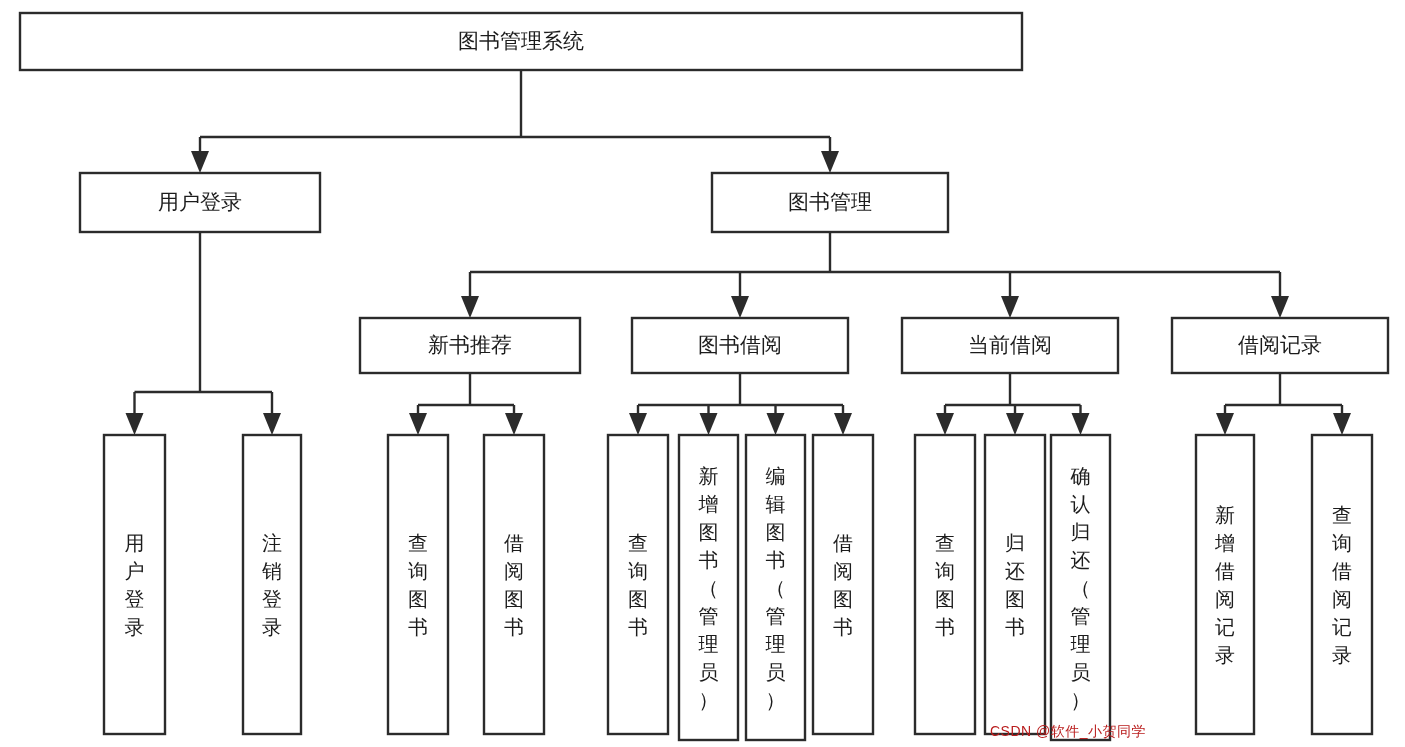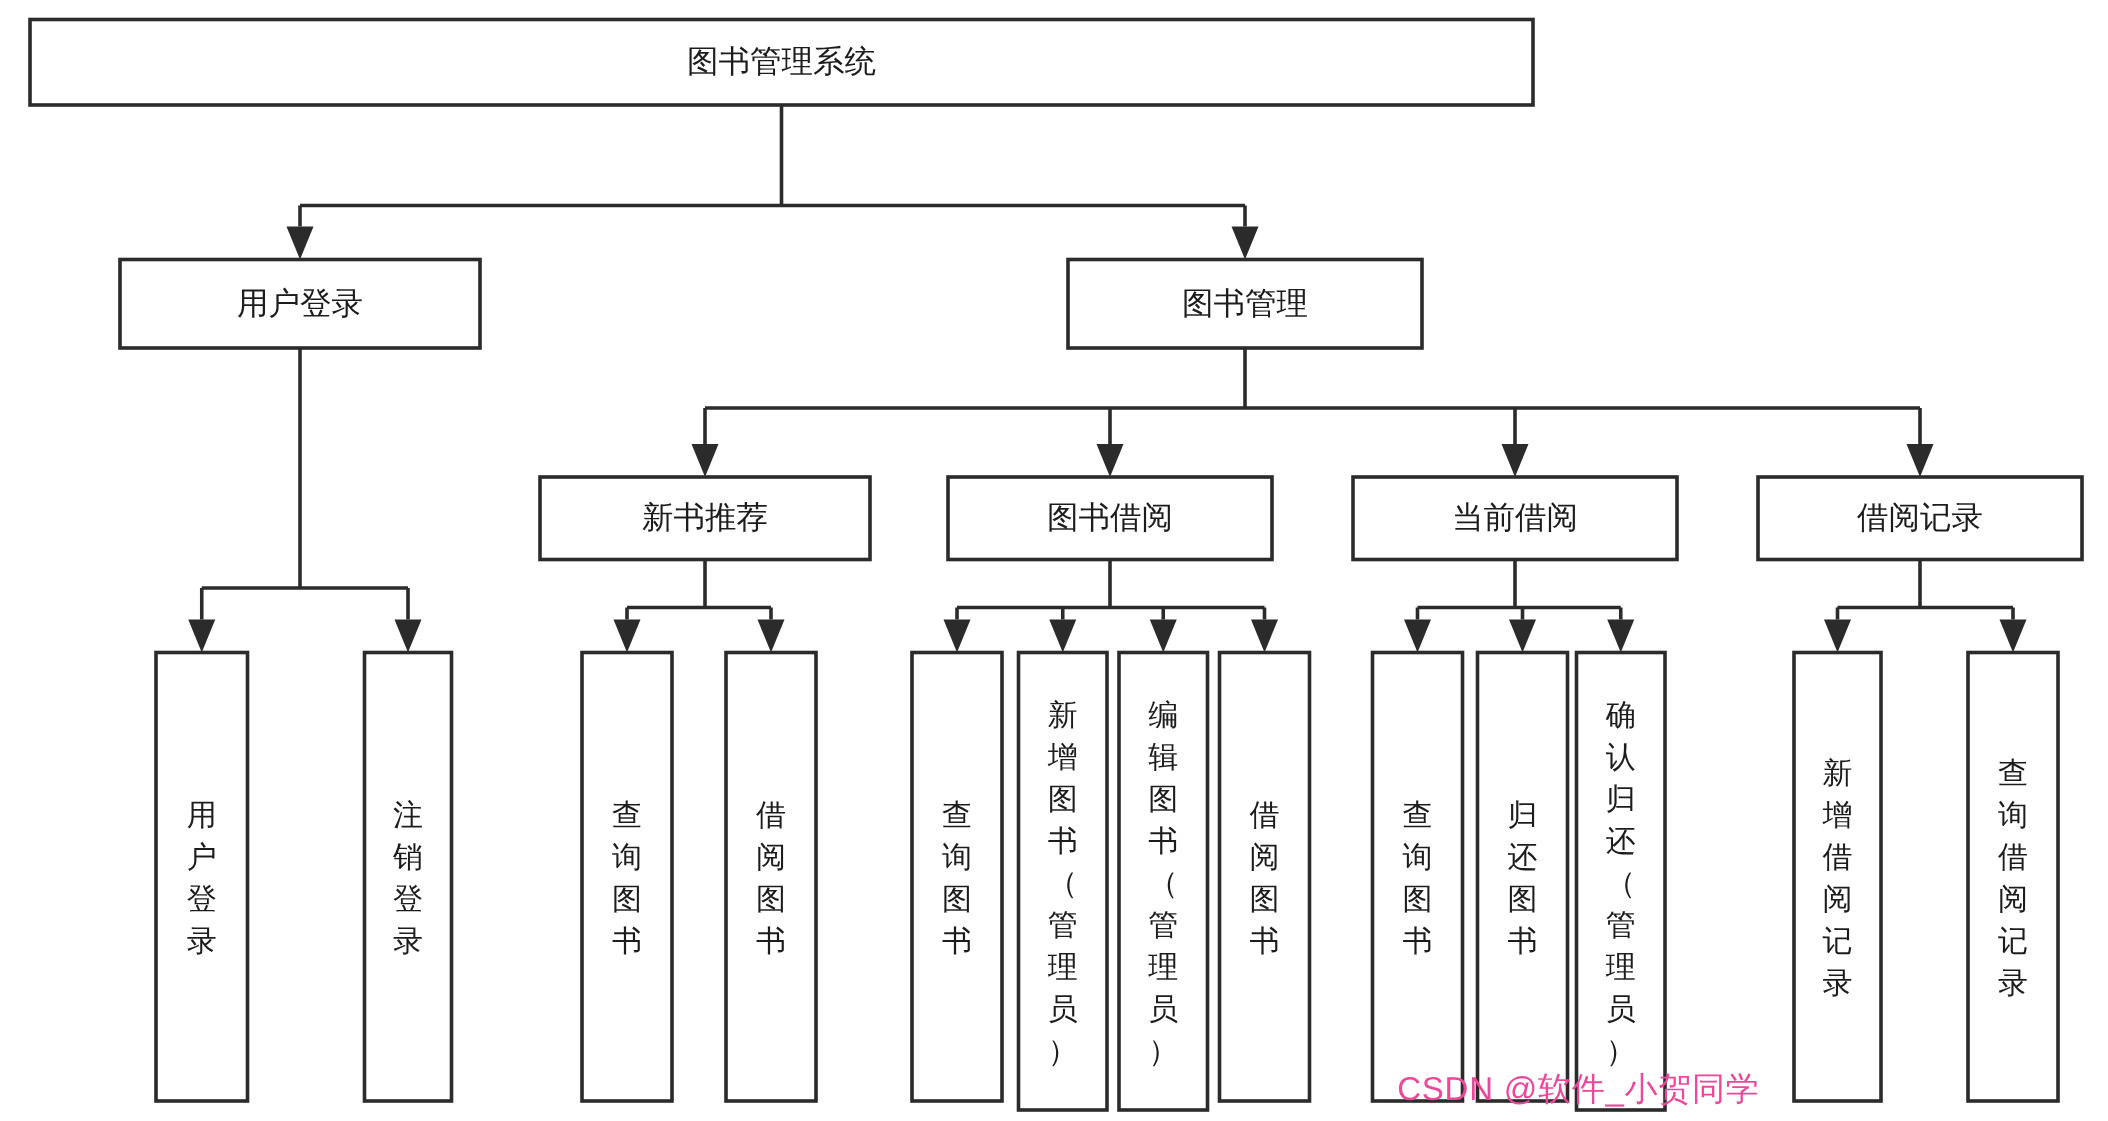--- a/index.html
+++ b/index.html
@@ -49,25 +49,25 @@
     dominant-baseline: middle;
   }
   .node-label-v {
     font-family: "Liberation Sans", "DejaVu Sans", sans-serif;
     font-size: 20px;
     fill: #1c1c1c;
     text-anchor: middle;
   }
   .watermark {
     position: absolute;
-    right: 1px;
+    right: 28px;
     bottom: 6px;
     font-family: "Liberation Sans", "DejaVu Sans", sans-serif;
-    font-size: 22px;
-    color: #ec4899;
+    font-size: 14px;
+    color: #b91c1c;
     white-space: nowrap;
     letter-spacing: 0.5px;
     user-select: none;
   }
 </style>
 </head>
 <body>
 
 <div id="diagram-root">
   <svg id="flow-svg" viewBox="0 0 1405 747">

